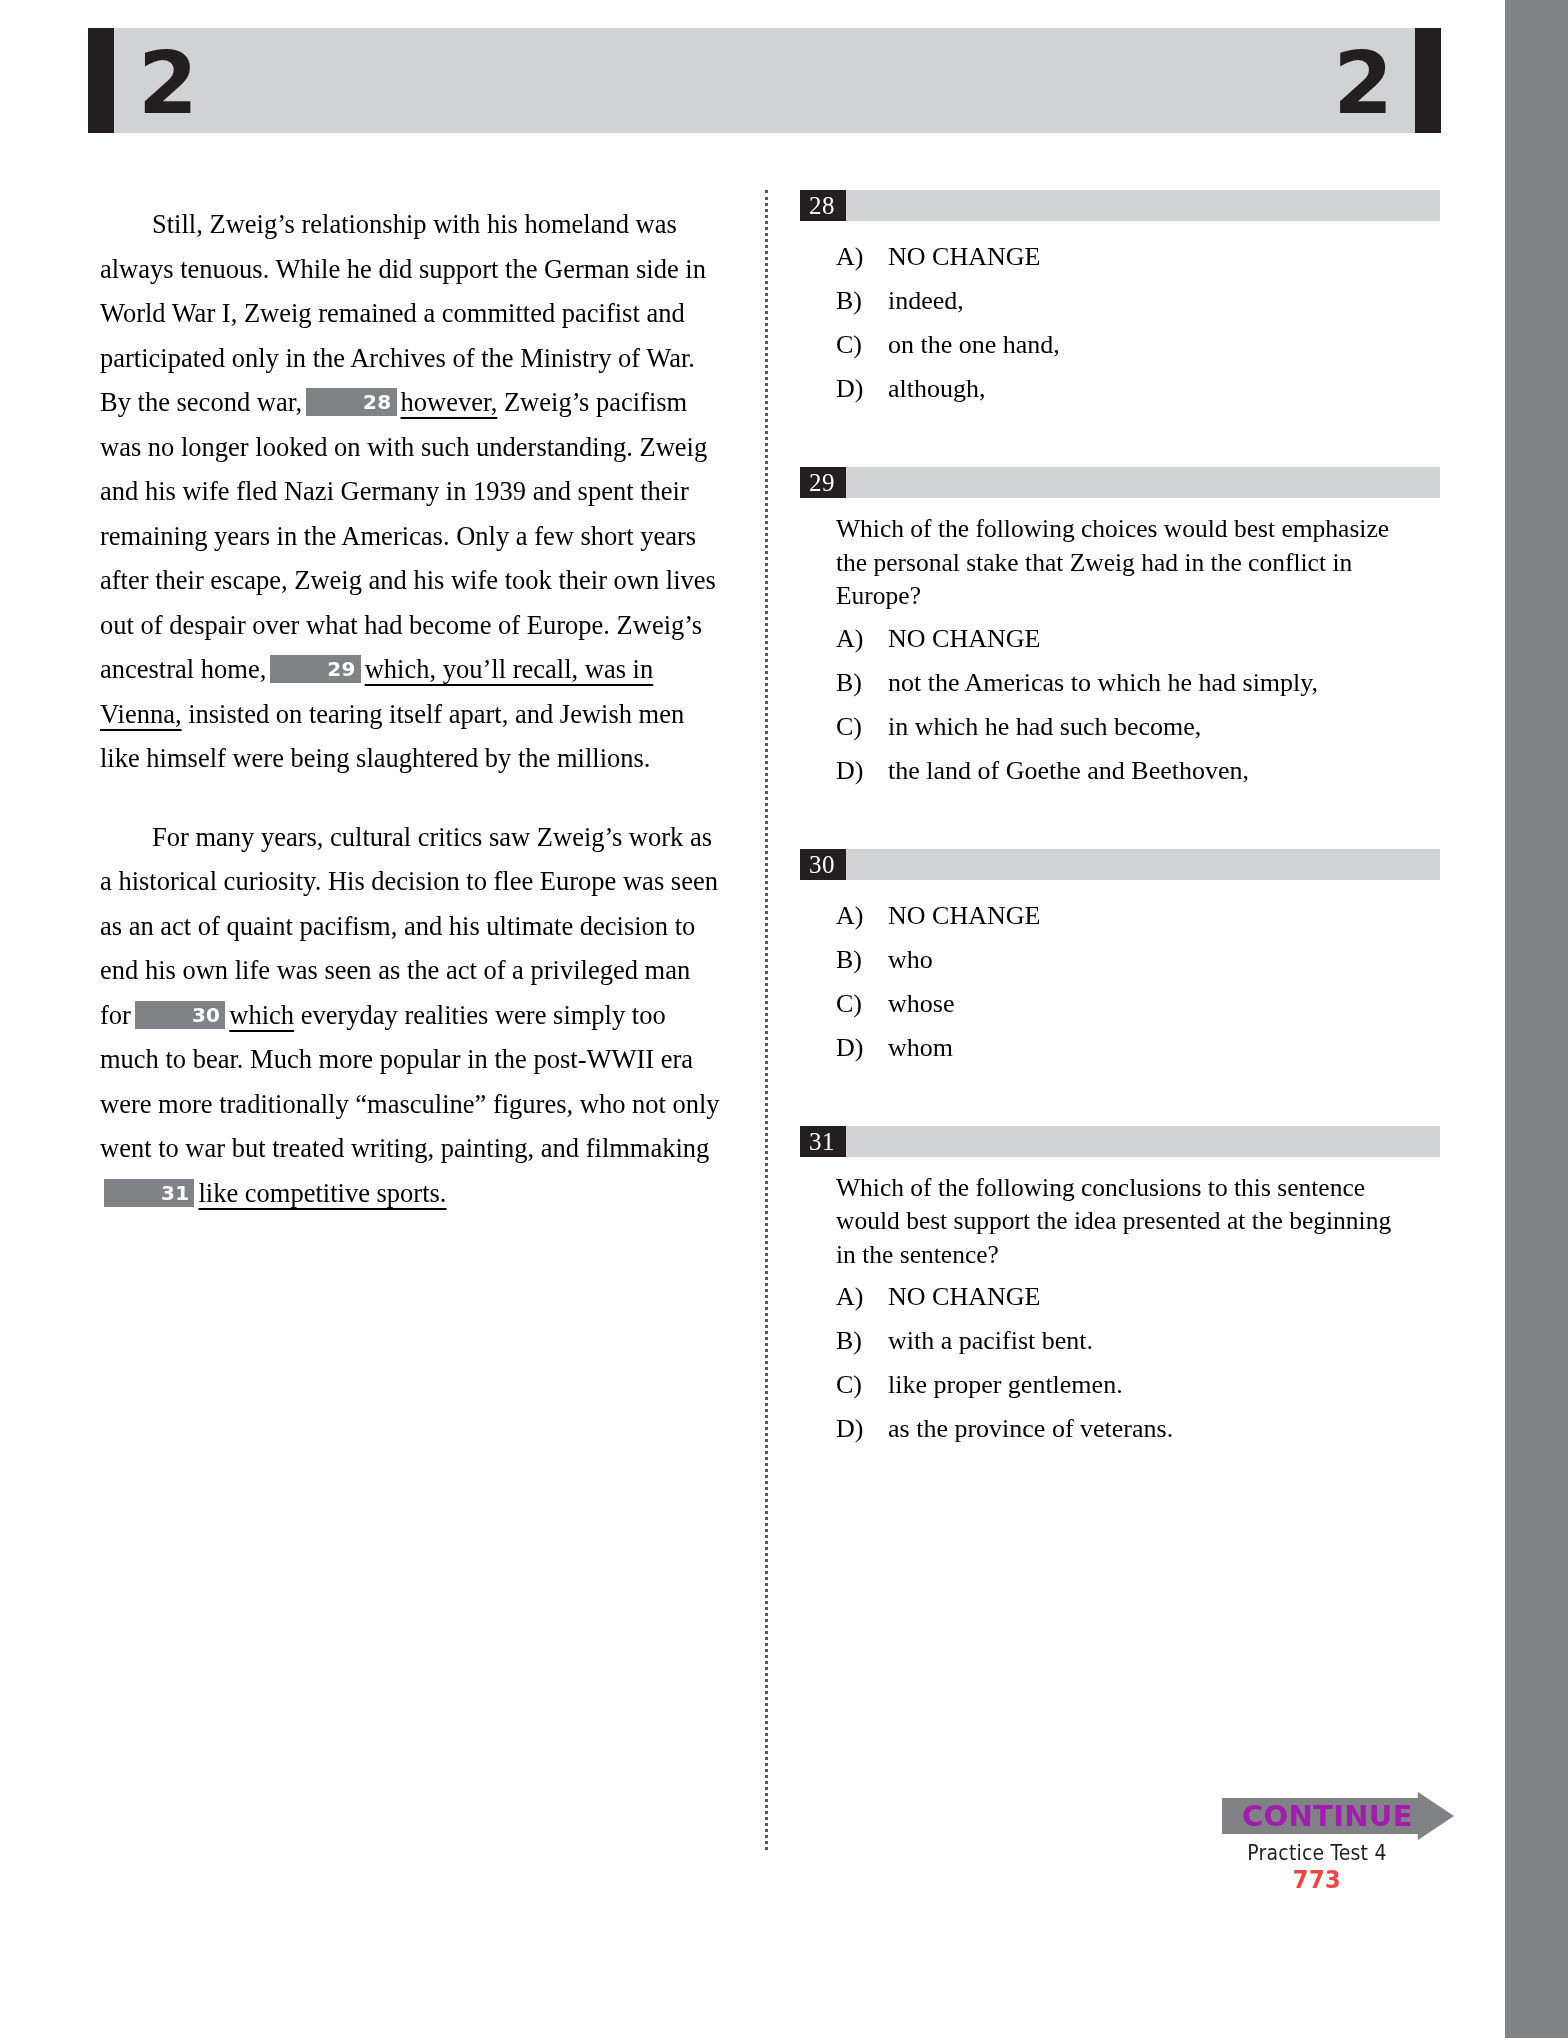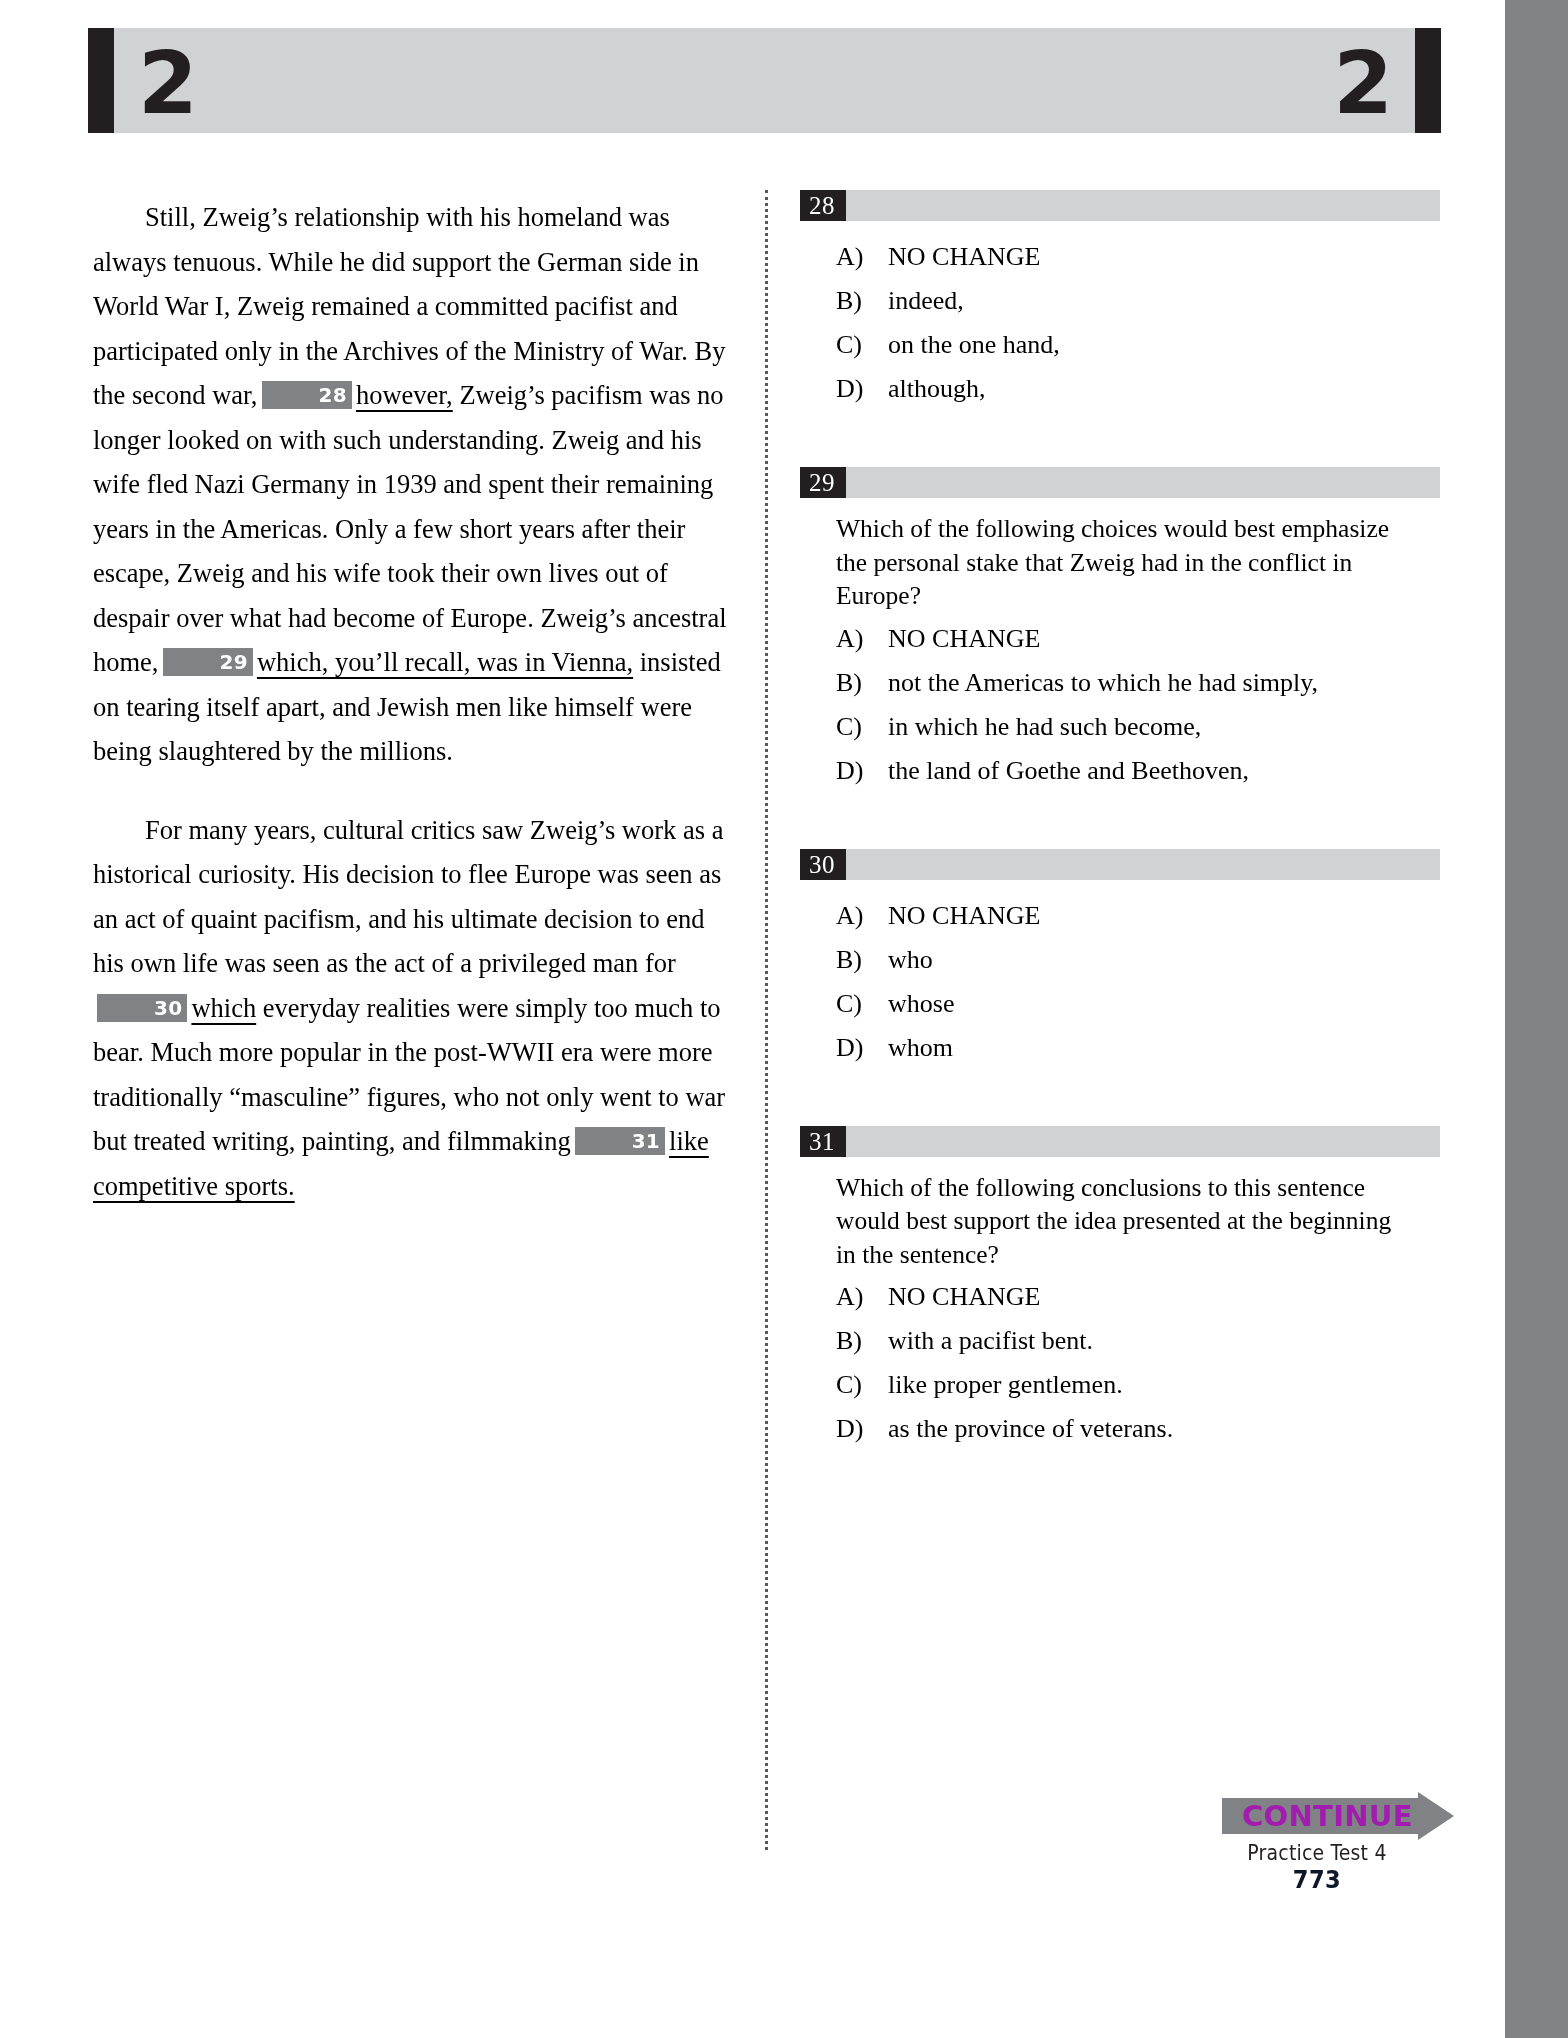--- a/index.html
+++ b/index.html
@@ -81,21 +81,21 @@
   .passage {
     position: absolute;
     left: 88px;
     top: 190px;
     width: 645px;
     font-size: 26.5px;
     line-height: 44.5px;
     color: #000000;
     text-align: left;
   }
-  .passage p { margin: 5px; }
+  .passage p { margin: 12px; }
   .passage p.indent { text-indent: 52px; }
   .passage p + p { margin-top: 34px; }
 
   
   .marker {
     display: inline-block;
     background: #808285;
     color: #ffffff;
     font-family: "DejaVu Sans", sans-serif;
     font-weight: 700;
@@ -202,21 +202,21 @@
   }
   .footer-sep {
     width: 2px;
     height: 34px;
     background: #231f20;
     margin: 0 16px;
   }
   .footer-page {
     font-size: 25px;
     font-weight: 700;
-    color: #0f172a;
+    color: #ef4444;
     letter-spacing: 0.5px;
   }
 </style>
 </head>
 <body>
 
 <div id="page">
 
   <div class="edge-bar"></div>
 

